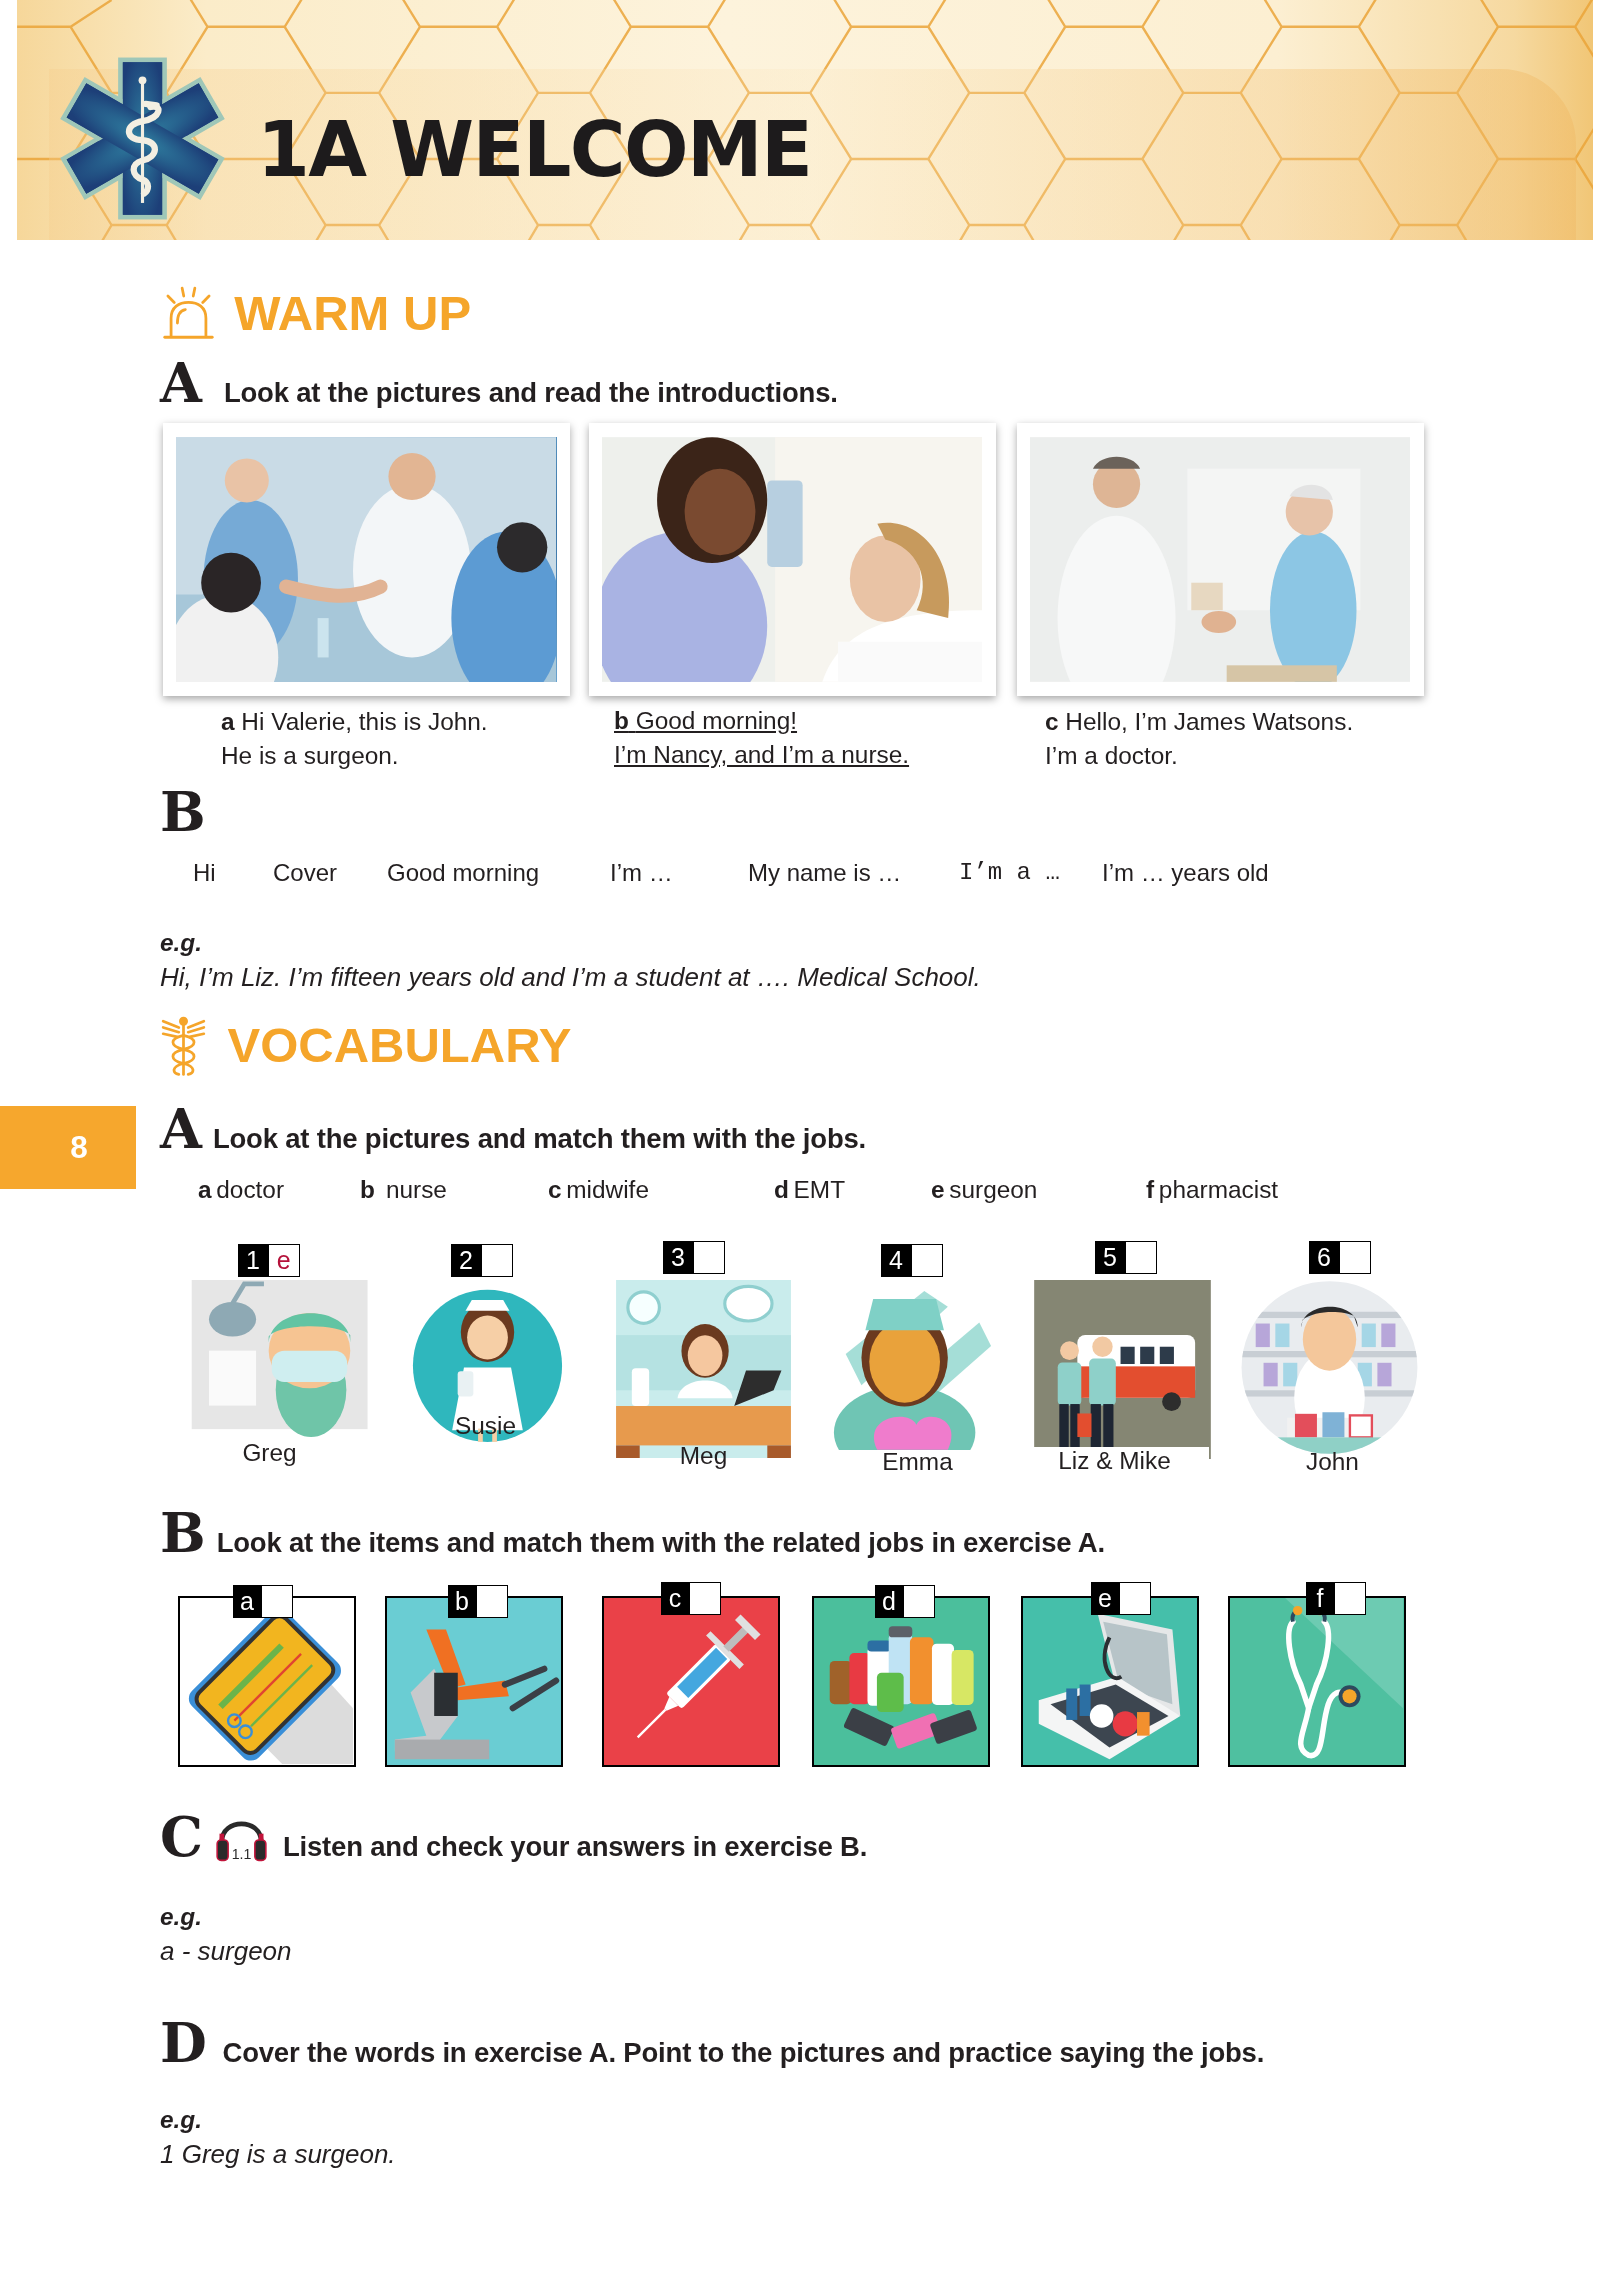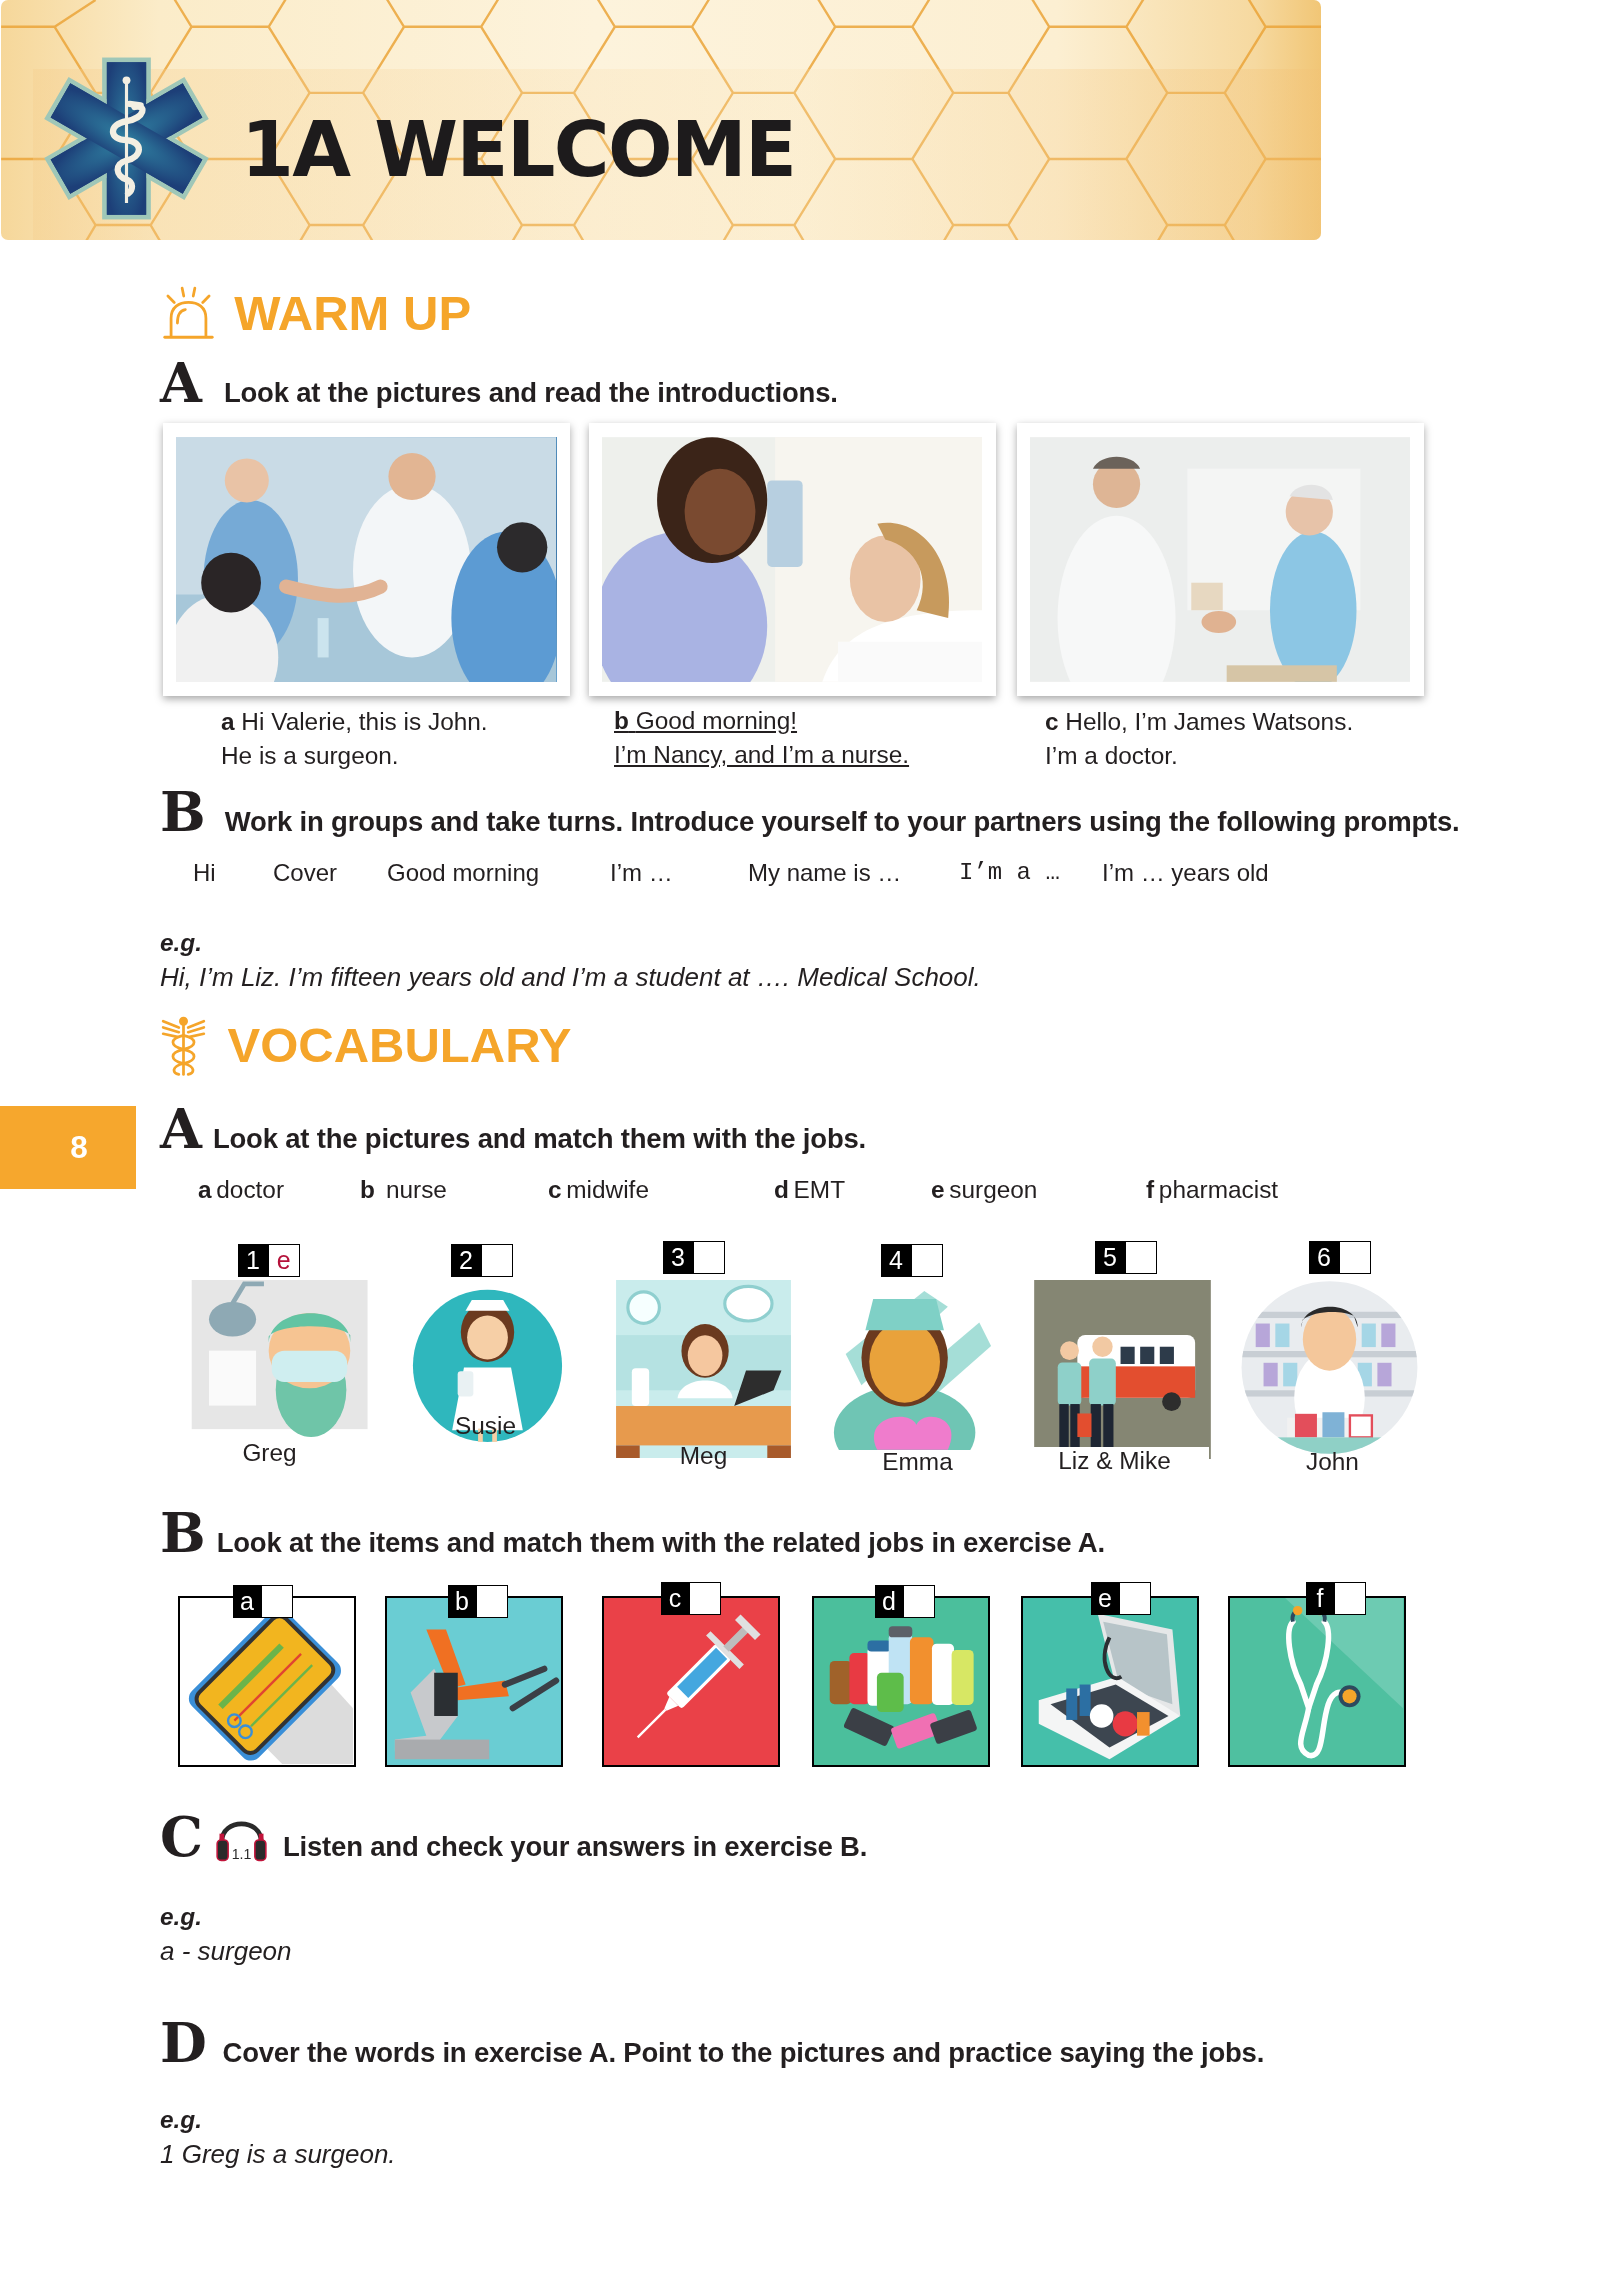--- a/index.html
+++ b/index.html
@@ -1,24 +1,23 @@
 <!DOCTYPE html>
 <html style="font-size:12.6px"><head>
 <meta charset="utf-8">
 <style>
   * { box-sizing: border-box; margin: 0; padding: 0; }
   html, body { width: 1611px; height: 2295px; background: #ffffff; overflow: hidden; }
   body { position: relative; font-family: "Liberation Sans", sans-serif; color: #231f20; }
 
   
   .header {
-    position: absolute; left: 1px; top: 0; width: 1320px; height: 240px;
+    position: absolute; left: 17px; top: 0; width: 1576px; height: 240px;
     background: linear-gradient(90deg, #f6d79a 0%, #fbecc9 12%, #fdf3dc 45%, #fcefd2 80%, #f6d9a0 95%, #f1c676 100%);
     overflow: hidden;
-    border-radius: 7px;
   }
   .header .honeycomb { position: absolute; left: 0; top: 0; }
   .header .band {
     position: absolute; left: 31.5px; top: 69px; width: 1527px; height: 181px;
     background: linear-gradient(90deg, rgba(245,205,140,0.35), rgba(250,230,190,0.25) 50%, rgba(240,185,100,0.45));
     border-top-right-radius: 75px;
   }
   .logo { position: absolute; left: 41px; top: 54px; width: 169px; height: 169px; }
   .title {
     position: absolute; left: 240px; top: 112px;
@@ -233,21 +232,20 @@
   <div><b>b</b> <span>Good morning!</span></div>
   <div>I’m Nancy, and I’m a nurse.</div>
 </div>
 <div class="caption" style="left:1045px; top:705px;">
   <div><b>c</b> <span>Hello, I’m James Watsons.</span></div>
   <div>I’m a doctor.</div>
 </div>
 
 <div class="ex" style="left:160px; top:785px;">
   <span class="letter">B</span>
-  <span class="instr" style="margin-left:19px;">Work in groups and take turns. Introduce yourself to your partners using the following prompts.</span>
 </div>
 
 <div class="prompts">
   <span style="left:193px;">Hi</span>
   <span style="left:273px;">Cover</span>
   <span style="left:387px;">Good morning</span>
   <span style="left:610px;">I’m …</span>
   <span style="left:748px;">My name is …</span>
   <span style="left:959px;font-family:Liberation Mono, monospace;">I’m a …</span>
   <span style="left:1102px;">I’m … years old</span>

